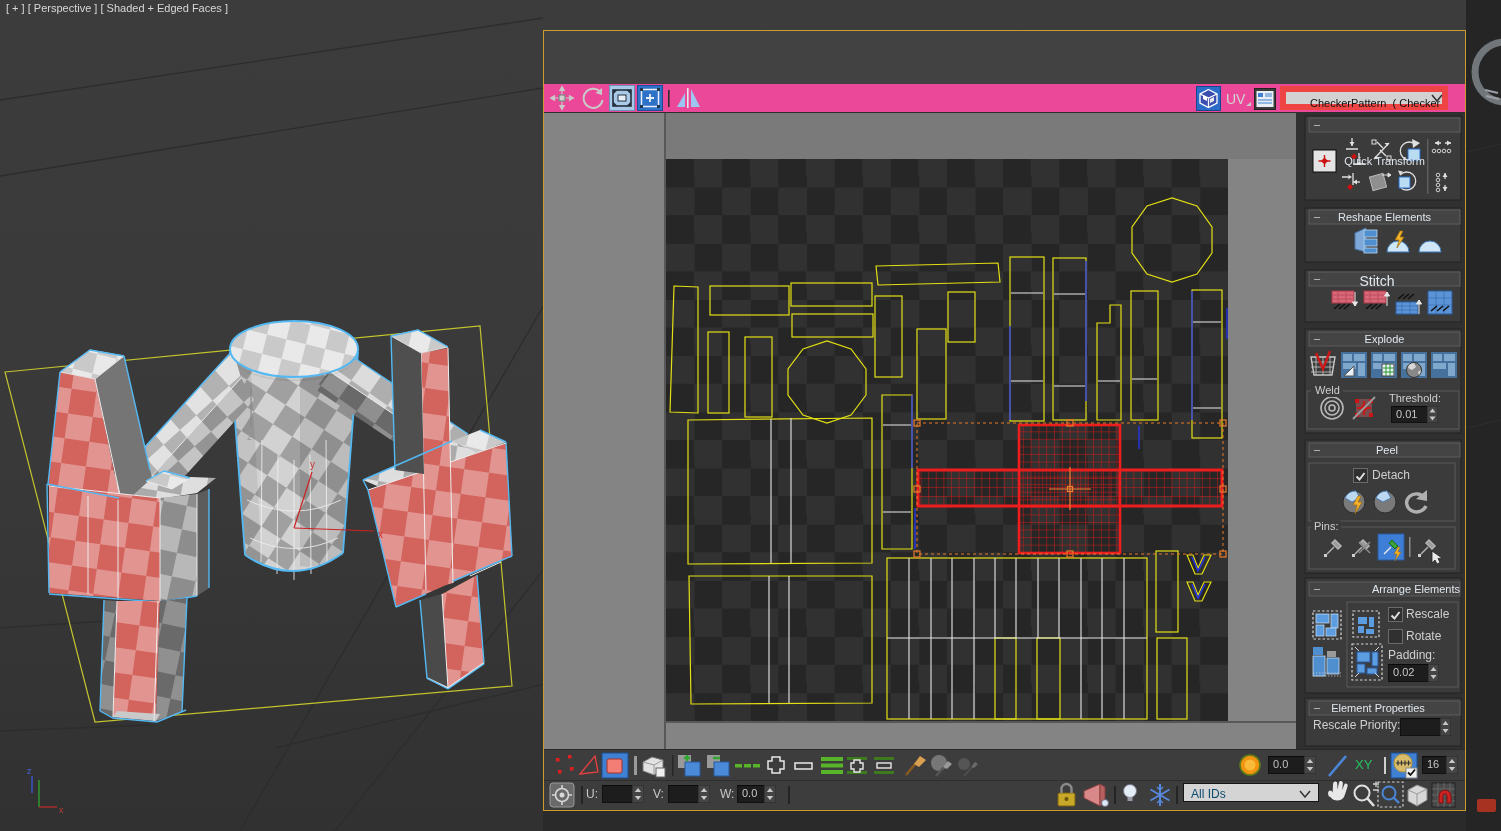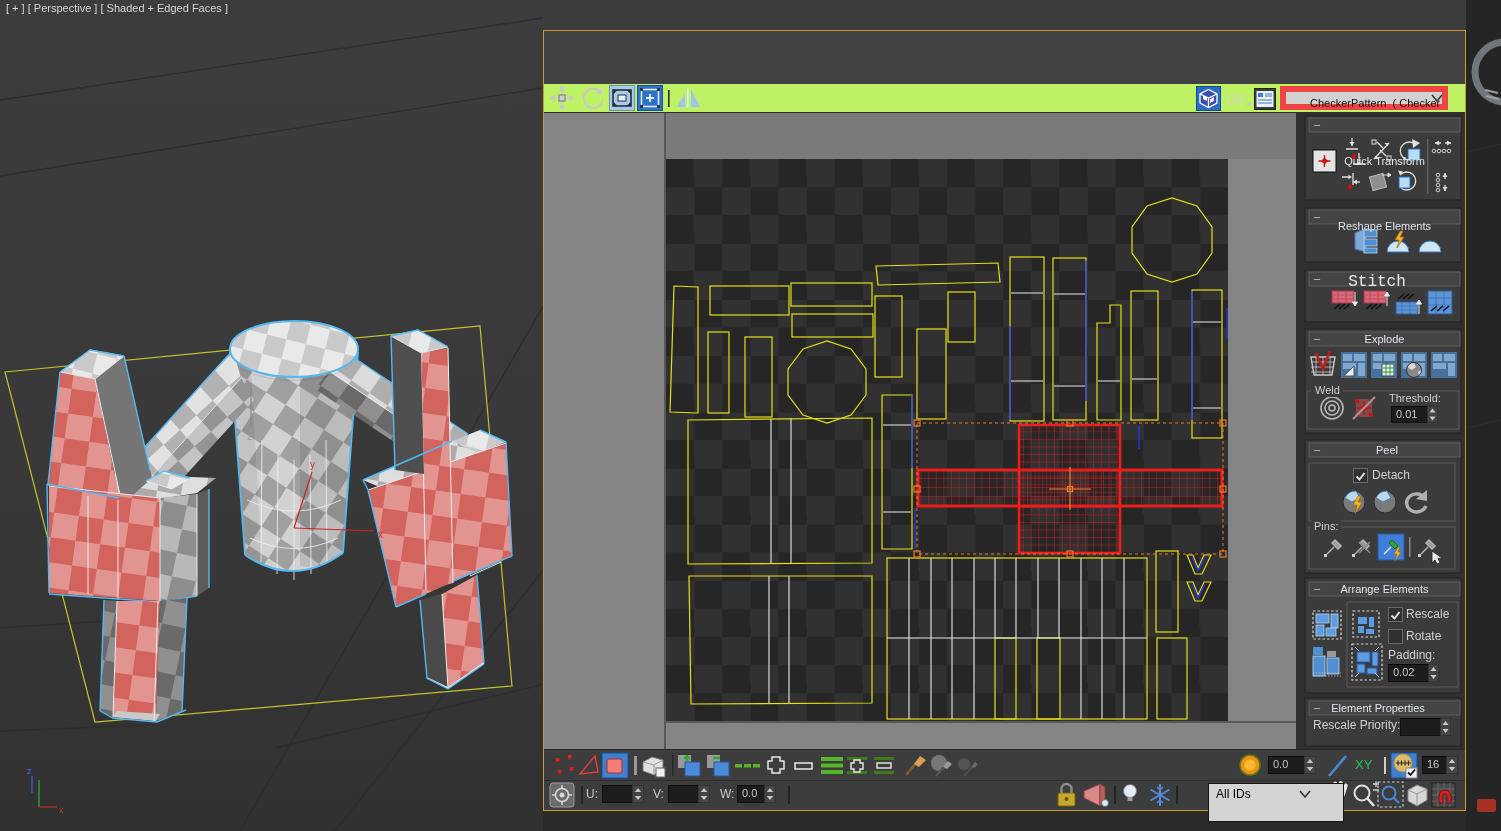--- a/index.html
+++ b/index.html
@@ -202,21 +202,21 @@
  <path d="M1485,90 L1498,93 M1486,96 L1499,99" stroke="#9aa0a6" stroke-width="2"></path>
  <path d="M1466,152 L1501,144 M1466,428 L1501,420" stroke="#2e2e2e" stroke-width="1.2"></path>
  <rect x="1477" y="799" width="19" height="13" rx="2" fill="#a83222"></rect>
 </svg>
 <div class="abs" style="left:6px;top:2px;color:#d8d8d8;font-size:11px;">[&nbsp;+&nbsp;] [&nbsp;Perspective&nbsp;] [&nbsp;Shaded&nbsp;+&nbsp;Edged&nbsp;Faces&nbsp;]</div>
 
 <div class="abs" style="left:543px;top:30px;width:923px;height:781px;border:1.5px solid #cd9a2e;box-sizing:border-box;background:#424242;">
 
 
 
- <div class="abs" style="left:0;top:53px;width:100%;height:29px;background:#bef264;border-bottom:1px solid #2e2e2e;box-sizing:border-box;">
+ <div class="abs" style="left:0;top:53px;width:100%;height:29px;background:#ec4899;border-bottom:1px solid #2e2e2e;box-sizing:border-box;">
   <svg class="abs" style="left:6px;top:1px" width="160" height="27" viewBox="0 0 160 27">
    <g stroke="#c9c9c9" stroke-width="1.2" fill="#c9c9c9">
     <path d="M12,5 L12,21 M4,13 L20,13" fill="none"></path>
     <path d="M12,1.5 L9.8,5.5 L14.2,5.5 Z"></path>
             <path d="M12,24.5 L9.8,20.5 L14.2,20.5 Z"></path>
     <path d="M0.5,13 L4.5,10.8 L4.5,15.2 Z"></path>
             <path d="M23.5,13 L19.5,10.8 L19.5,15.2 Z"></path>
     <rect x="9" y="10" width="6" height="6" fill="#cfcfcf" stroke="#808080"></rect>
    </g>
    <g transform="translate(30,0)">
@@ -587,25 +587,25 @@
               <rect x="61" y="539" width="13" height="10"></rect>
               <rect x="76" y="539" width="6" height="14"></rect>
               <rect x="61" y="551" width="8" height="9"></rect>
               <rect x="71" y="555" width="10" height="6"></rect>
             </g>
     <path d="M59,534 l4,4 M83,534 l-4,4 M59,564 l4,-4 M83,564 l-4,-4" stroke="#d8d8d8" stroke-width="1"></path>
    </g>
   </svg>
 
   <div class="abs" style="left:13px;top:6px;width:151px;text-align:center;color:#e0e7ee;font-size:11px;margin-top:36px;">Quick Transform</div>
-  <div class="abs" style="left:13px;top:107px;width:151px;text-align:center;color:#e0e7ee;font-size:11px;">Reshape Elements</div>
-  <div class="abs" style="left:13px;top:160px;width:136px;text-align:center;color:#e0e7ee;font-size:16px;font-family:Liberation Mono, monospace;">Stitch</div>
+  <div class="abs" style="left:13px;top:98px;width:151px;text-align:center;color:#e0e7ee;font-size:11px;">Reshape Elements</div>
+  <div class="abs" style="left:13px;top:160px;width:136px;text-align:center;color:#e0e7ee;font-size:14px;">Stitch</div>
   <div class="abs" style="left:13px;top:220px;width:151px;text-align:center;color:#e0e7ee;font-size:11px;">Explode</div>
   <div class="abs" style="left:13px;top:331px;width:156px;text-align:center;color:#e0e7ee;font-size:11px;">Peel</div>
-  <div class="abs" style="left:13px;top:470px;width:151px;text-align:center;color:#e0e7ee;font-size:11px;">Arrange Elements</div>
+  <div class="abs" style="left:13px;top:470px;width:151px;text-align:right;color:#e0e7ee;font-size:11px;">Arrange Elements</div>
   <div class="abs" style="left:13px;top:589px;width:138px;text-align:center;color:#e0e7ee;font-size:11px;">Element Properties</div>
   <div class="lbl" style="left:18px;top:5px;">–</div>
   <div class="lbl" style="left:18px;top:97px;">–</div>
   <div class="lbl" style="left:18px;top:159px;">–</div>
   <div class="lbl" style="left:18px;top:219px;">–</div>
   <div class="lbl" style="left:18px;top:330px;">–</div>
   <div class="lbl" style="left:18px;top:469px;">–</div>
   <div class="lbl" style="left:18px;top:588px;">–</div>
   <div class="lbl" style="left:17px;top:271px;background:#3b3b3b;padding:0 2px;">Weld</div>
   <div class="lbl" style="left:93px;top:279px;">Threshold:</div>
@@ -788,19 +788,19 @@
   <svg class="abs" style="left:154px;top:4px" width="12" height="18">
           <rect width="12" height="18" fill="#454545" stroke="#262626"></rect>
           <path d="M6,3 l3.2,4 l-6.4,0 Z M6,15 l3.2,-4 l-6.4,0 Z" fill="#c8c8c8"></path>
         </svg>
   <div class="abs" style="left:176px;top:6px;color:#c8c8c8;font-size:12px;">W:</div>
   <div class="fld" style="left:193px;top:4px;width:25px;height:16px;">0.0</div>
   <svg class="abs" style="left:220px;top:4px" width="12" height="18">
           <rect width="12" height="18" fill="#454545" stroke="#262626"></rect>
           <path d="M6,3 l3.2,4 l-6.4,0 Z M6,15 l3.2,-4 l-6.4,0 Z" fill="#c8c8c8"></path>
         </svg>
-  <div class="abs" style="left:664px;top:2px;width:136px;height:39px;background:#d4d4d4;border:1px solid #151515;box-sizing:border-box;color:#000000;font-size:12px;line-height:21px;padding-left:7px;">All IDs</div>
+  <div class="abs" style="left:639px;top:2px;width:136px;height:19px;background:#d4d4d4;border:1px solid #151515;box-sizing:border-box;color:#0c4a6e;font-size:12px;line-height:21px;padding-left:7px;">All IDs</div>
   <svg class="abs" style="left:755px;top:9px" width="12" height="8">
           <path d="M1,1 L6,7 L11,1" stroke="#333" stroke-width="1.5" fill="none"></path>
         </svg>
  </div>
 </div>
 </div>
 
 </body></html>

